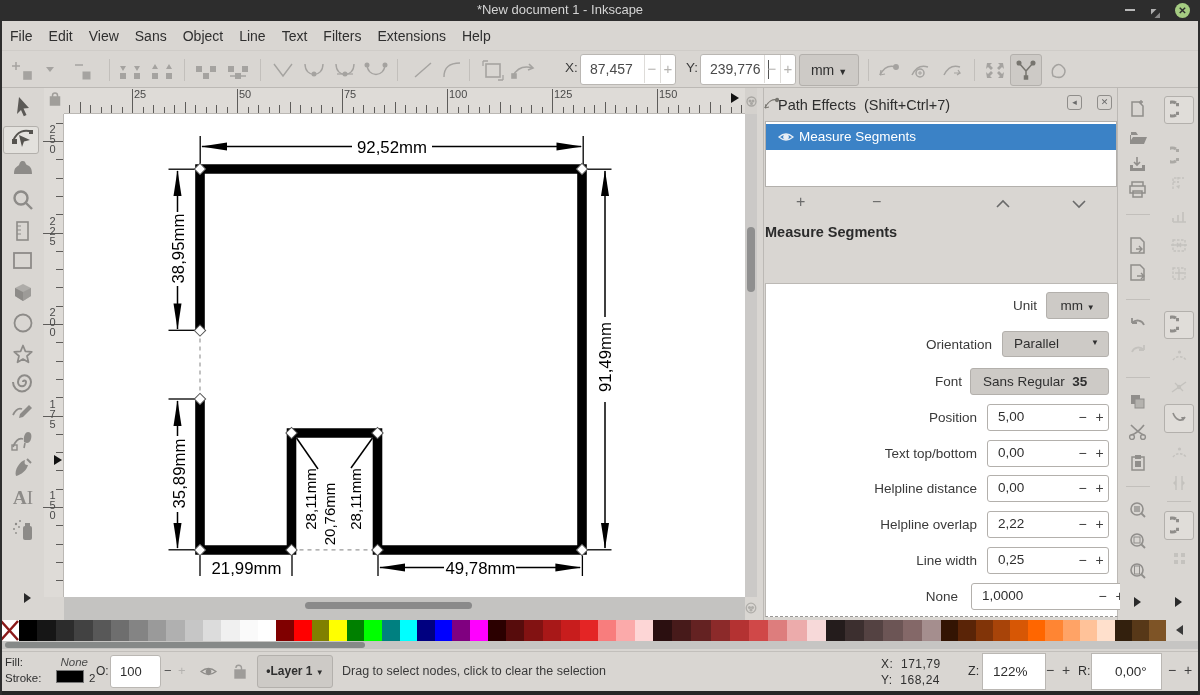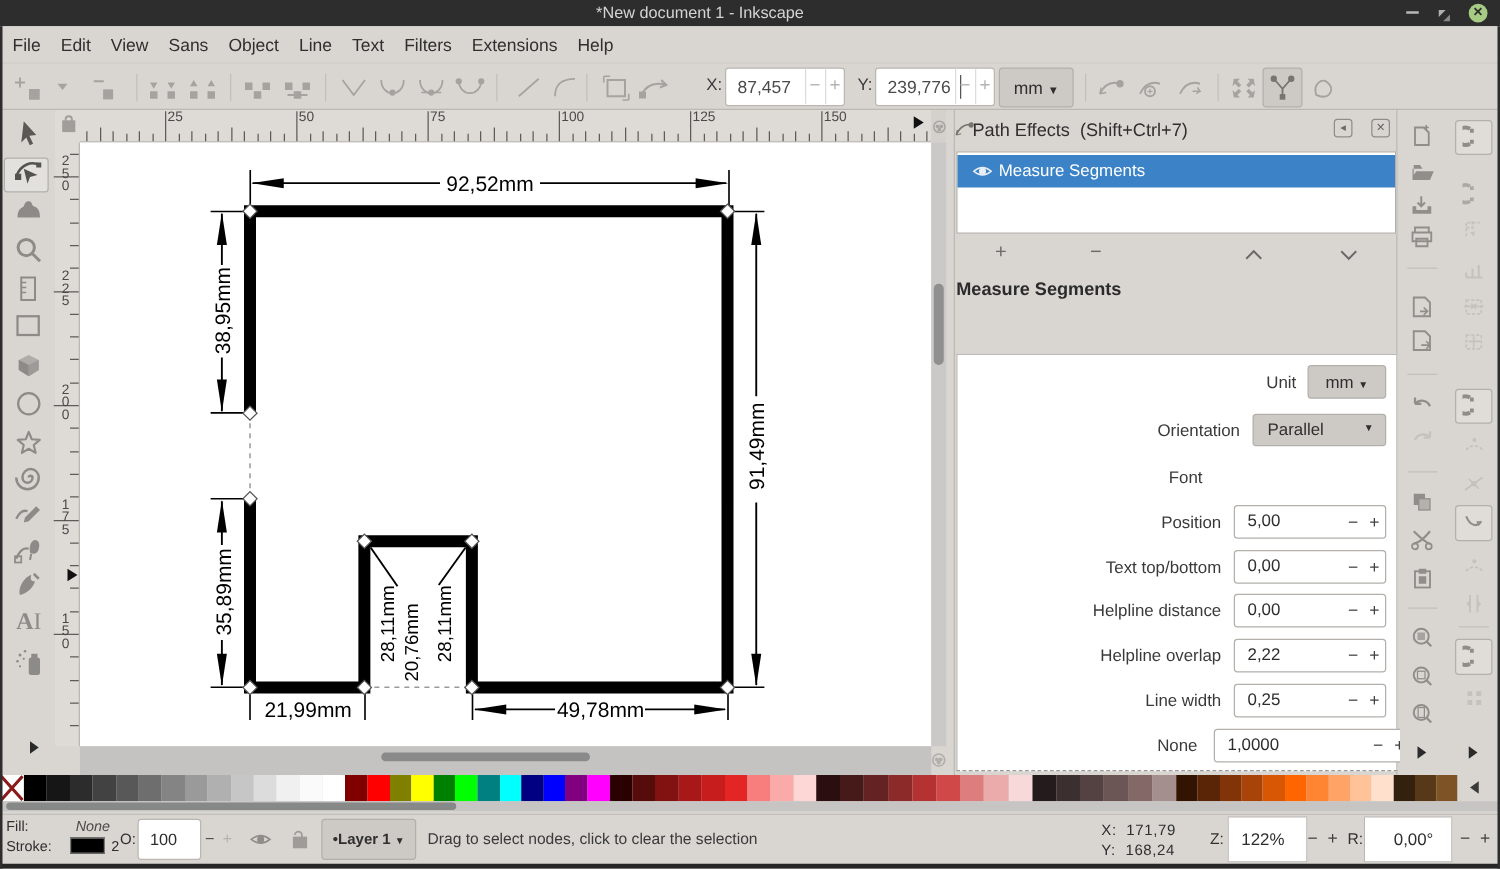--- a/index.html
+++ b/index.html
@@ -508,20 +508,23 @@
   <div class="abs" style="left:1px;top:136px;font-size:14.5px;font-weight:bold;color:#2b2b2b">Measure Segments</div>
   <div class="abs" id="pcontent" style="left:1px;top:195px;width:353px;height:334px;background:#fff;border:1px solid #bcb9b5;border-bottom:1px dashed #9a9896;font-size:13.5px;color:#3a3a3a">
     <div class="abs" style="right:80px;top:14px">Unit</div>
     <div class="abs" style="left:280px;top:8px;width:63px;height:27px;background:#cdcac6;border:1px solid #b3b0ac;border-radius:3px;text-align:center;line-height:25px;color:#2f2f2f">mm <span style="font-size:8px">▼</span></div>
     <div class="abs" style="right:125px;top:53px">Orientation</div>
     <div class="abs" style="left:236px;top:47px;width:107px;height:26px;background:#cdcac6;border:1px solid #b3b0ac;border-radius:3px;color:#2f2f2f">
         <span style="position:absolute;left:11px;top:4px">Parallel</span>
         <span style="position:absolute;right:9px;top:6px;font-size:8px">▼</span>
       </div>
     <div class="abs" style="right:155px;top:90px">Font</div>
+    <div class="abs" style="left:204px;top:84px;width:139px;height:27px;background:#cdcac6;border:1px solid #b3b0ac;border-radius:3px;color:#2f2f2f">
+        <span style="position:absolute;left:12px;top:5px">Sans Regular&nbsp; <b>35</b></span>
+      </div>
     <div class="abs" style="right:140px;top:126px">Position</div>
     <div class="spin" style="top:120px">
         <span class="sv">5,00</span>
         <span class="sm">−</span>
         <span class="sp">+</span>
       </div>
     <div class="abs" style="right:140px;top:162px">Text top/bottom</div>
     <div class="spin" style="top:156px">
         <span class="sv">0,00</span>
         <span class="sm">−</span>

